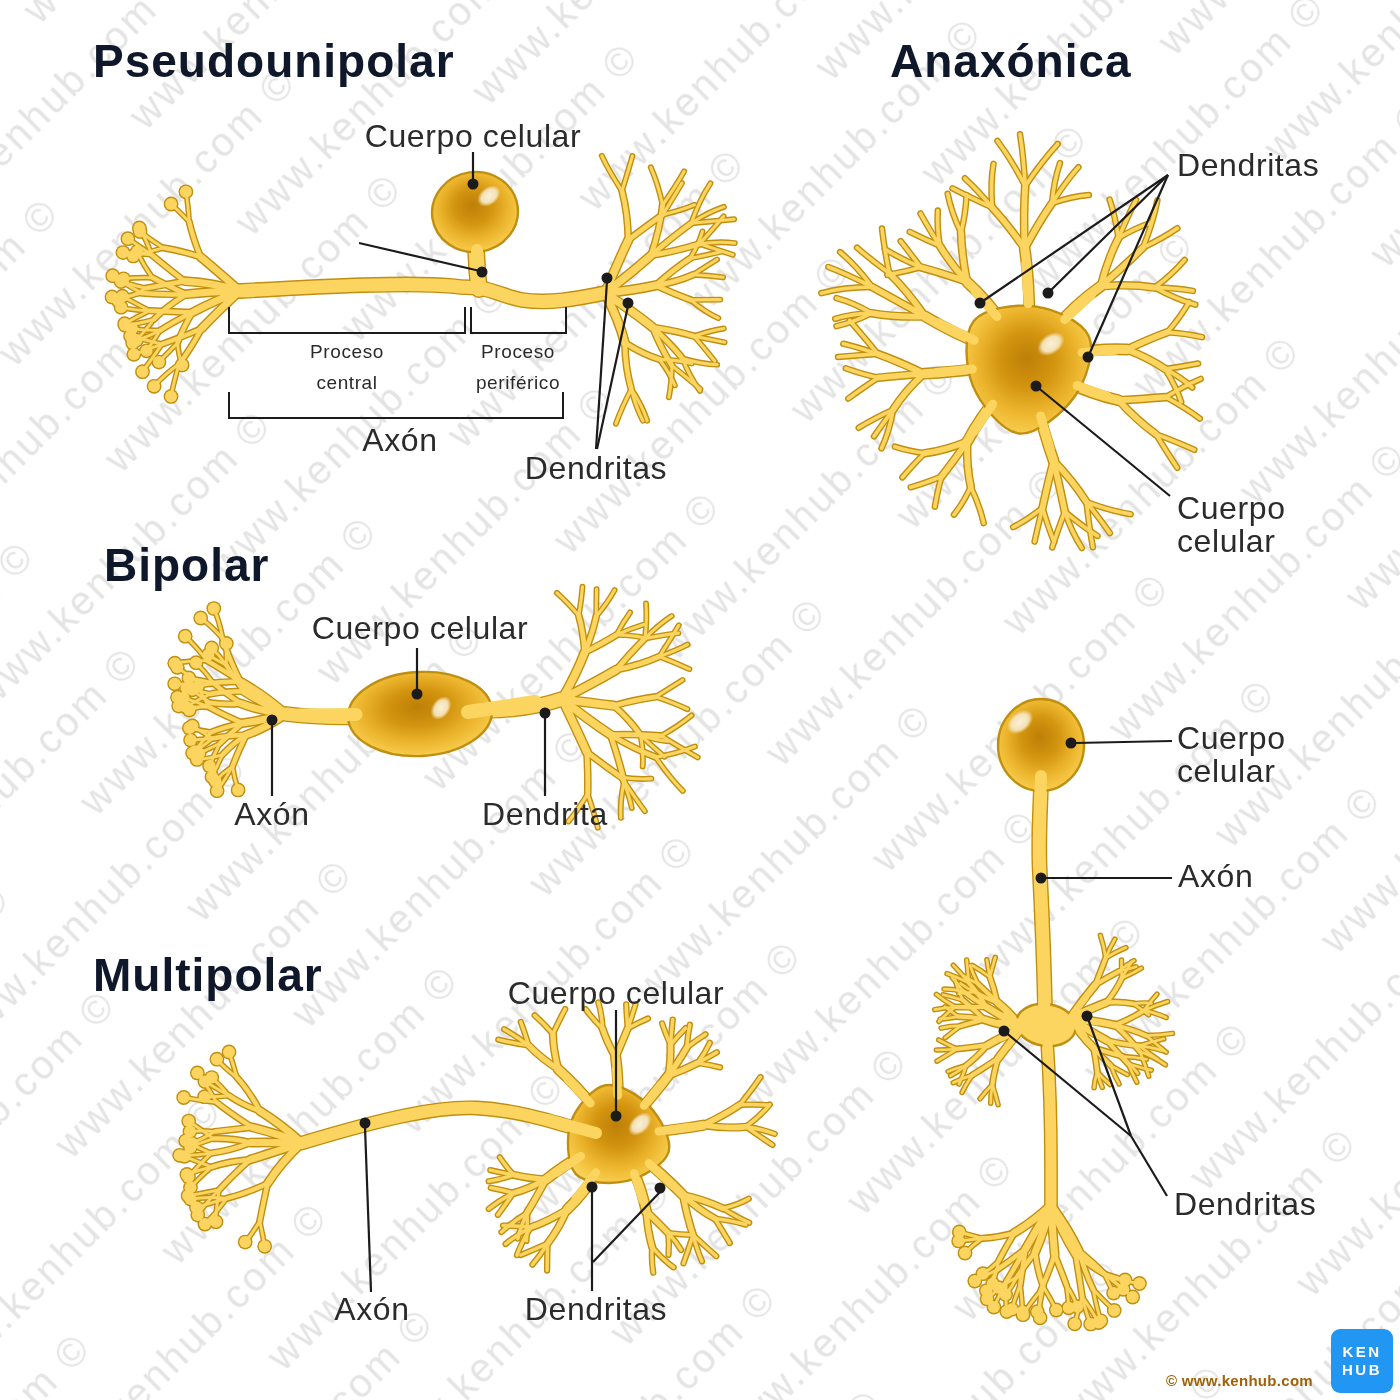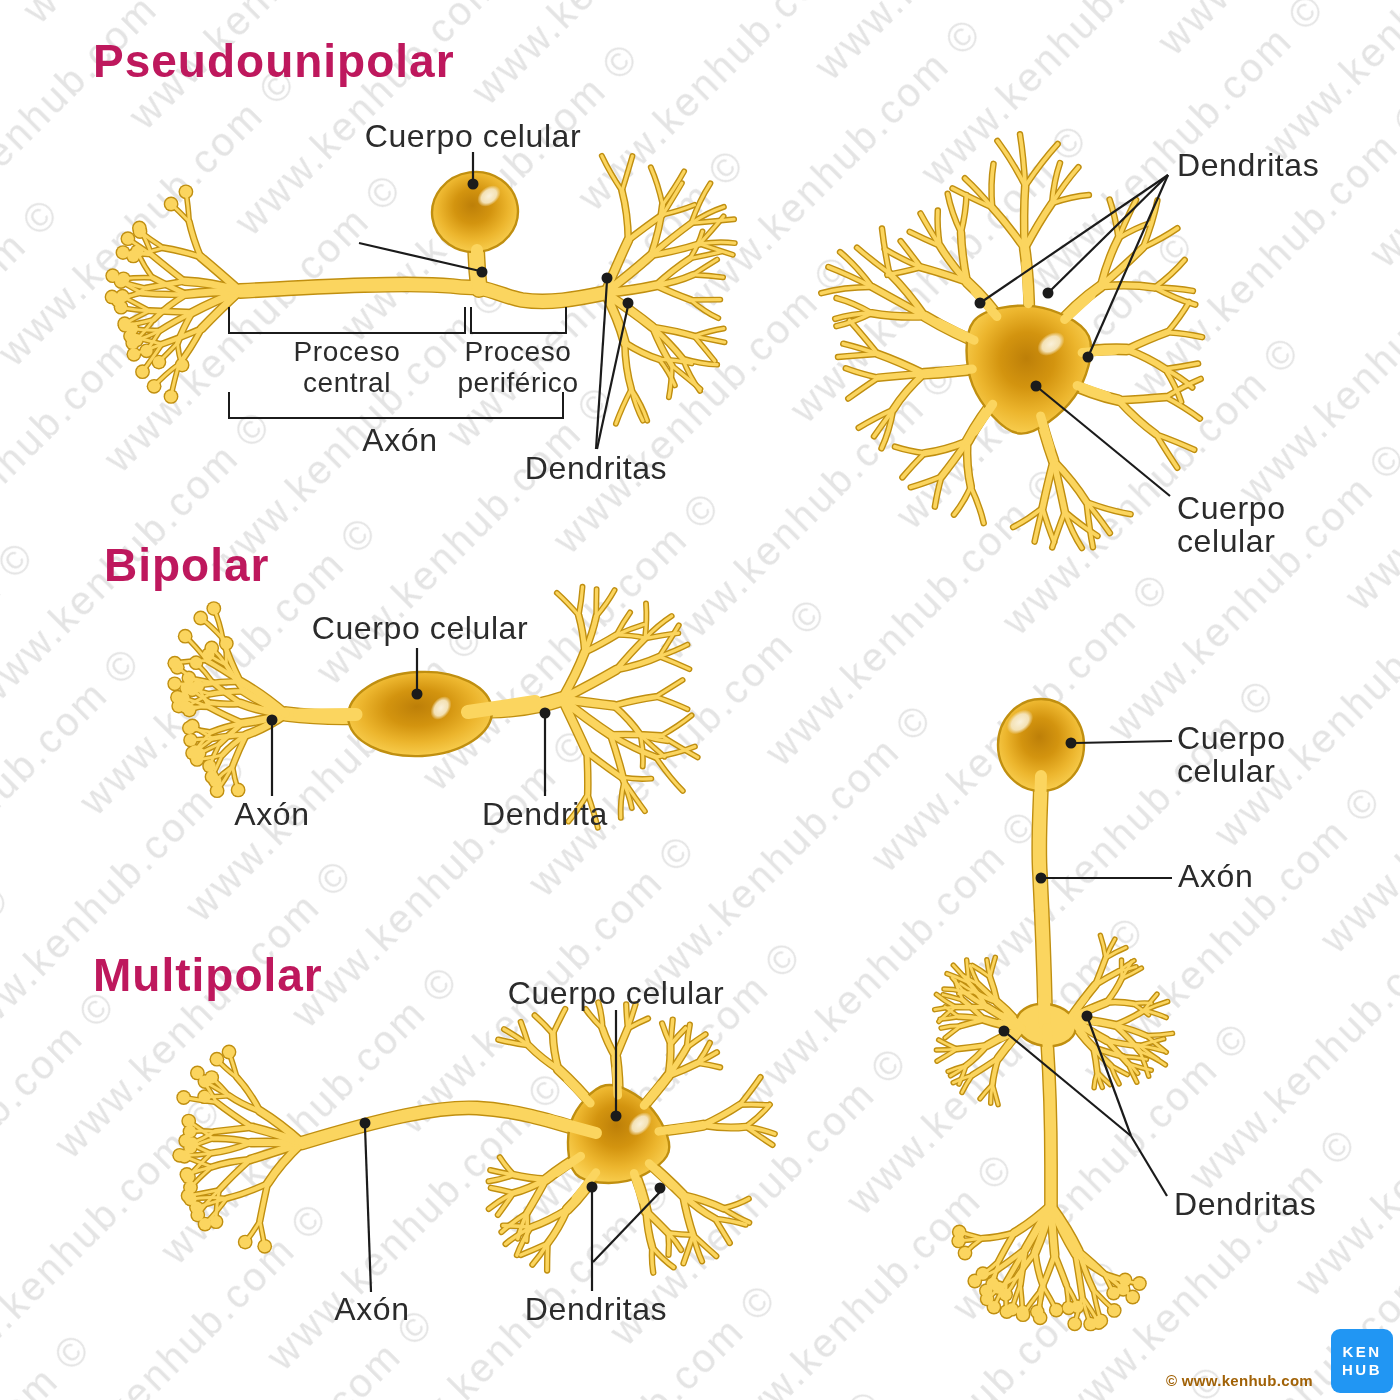--- a/index.html
+++ b/index.html
@@ -1,21 +1,21 @@
 <!DOCTYPE html>
 <html><head>
 <meta charset="utf-8">
 <style>
   html,body{margin:0;padding:0;background:#fff;}
   .page{position:relative;width:1400px;height:1400px;background:#ffffff;overflow:hidden;
         font-family:"Liberation Sans",sans-serif;}
   svg.canvas{position:absolute;left:0;top:0;width:1400px;height:1400px;}
-  .title{position:absolute;font-size:46px;font-weight:700;color:#be185d;letter-spacing:1px;white-space:nowrap;}
+  .title{position:absolute;font-size:46px;font-weight:700;color:#0f172a;letter-spacing:1px;white-space:nowrap;}
   .lbl{position:absolute;font-size:32px;color:#2b2b2b;letter-spacing:.6px;line-height:33px;white-space:nowrap;}
-  .lbl.small{font-size:28px;line-height:31px;}
+  .lbl.small{font-size:19px;line-height:31px;}
   .lbl.center{transform:translateX(-50%);text-align:center;}
   .lbl.wrap{white-space:normal;}
   .lbl.right{text-align:right;}
   .wm{font-size:40px;letter-spacing:3px;fill:#e4e4e4;font-family:"Liberation Sans",sans-serif;}
   .logo{position:absolute;left:1331px;top:1329px;width:62px;height:64px;background:#2196F3;border-radius:9px;
         color:#fff;display:flex;flex-direction:column;align-items:center;justify-content:center;
         font-weight:700;font-size:15px;letter-spacing:2.5px;line-height:18px;}
   .copyright{position:absolute;right:87px;top:1372px;font-size:15px;font-weight:700;color:#a16207;letter-spacing:.3px;}
 </style>
 </head>
@@ -1480,20 +1480,21 @@
         <circle cx="1004" cy="1031" r="5.5" fill="#1b1b1b"></circle>
         <circle cx="1087" cy="1016" r="5.5" fill="#1b1b1b"></circle>
         <circle cx="616" cy="1116" r="5.5" fill="#1b1b1b"></circle>
         <circle cx="365" cy="1123" r="5.5" fill="#1b1b1b"></circle>
         <circle cx="592" cy="1187" r="5.5" fill="#1b1b1b"></circle>
         <circle cx="660" cy="1188" r="5.5" fill="#1b1b1b"></circle>
       </g>
   </svg>
 
   <div class="title" style="left:93px;top:34px">Pseudounipolar</div>
+  <div class="title" style="left:890px;top:34px">Anaxónica</div>
   <div class="title" style="left:104px;top:538px">Bipolar</div>
   <div class="title" style="left:93px;top:948px">Multipolar</div>
 
   <div class="lbl center" style="left:473px;top:120px">Cuerpo celular</div>
   <div class="lbl small wrap center" style="left:347px;top:336px;width:124px">Proceso central</div>
   <div class="lbl small wrap center" style="left:518px;top:336px;width:144px">Proceso periférico</div>
   <div class="lbl center" style="left:400px;top:424px">Axón</div>
   <div class="lbl center" style="left:596px;top:452px">Dendritas</div>
 
   <div class="lbl" style="left:1177px;top:149px">Dendritas</div>

